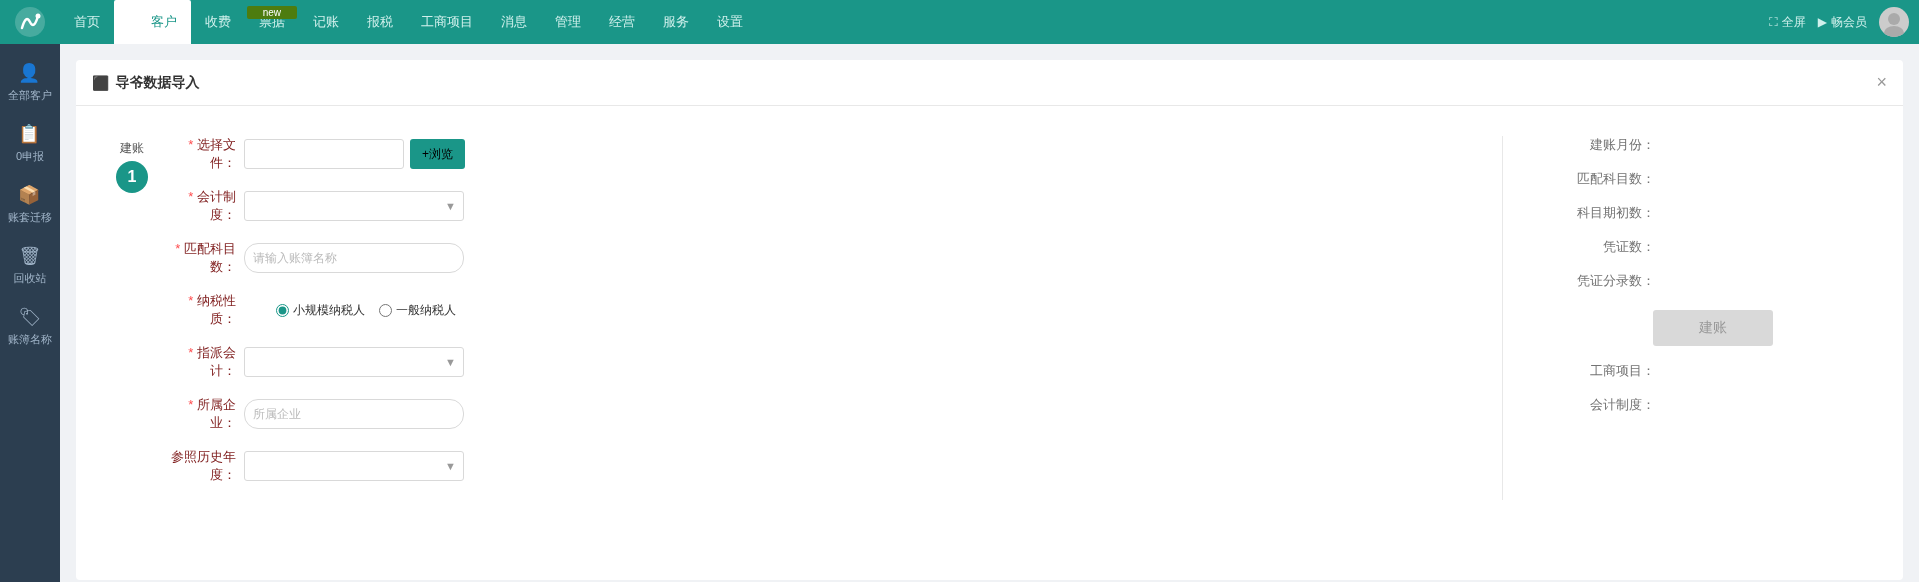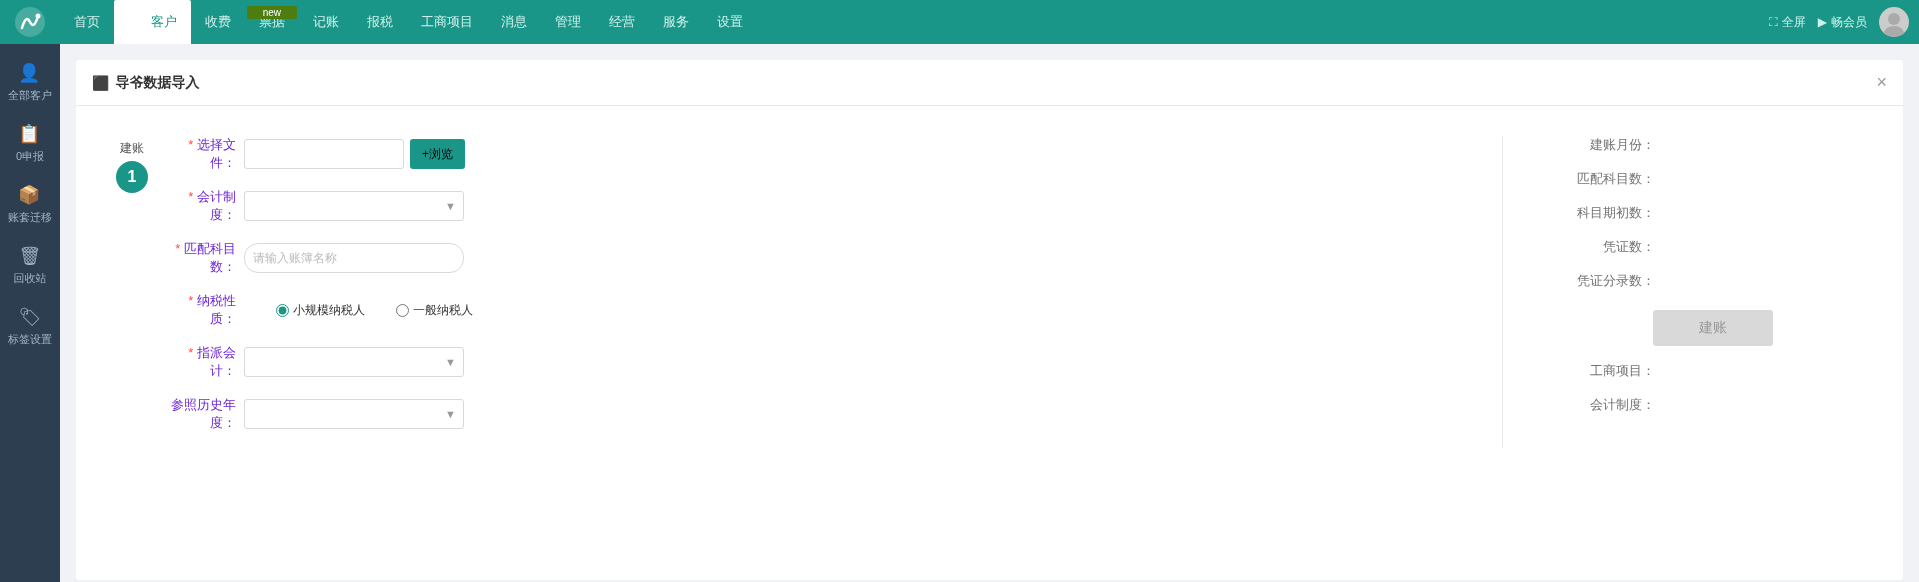--- a/index.html
+++ b/index.html
@@ -77,21 +77,21 @@
       width: 32px; height: 32px; border-radius: 50%;
       background: #1a9688; color: #fff;
       display: flex; align-items: center; justify-content: center;
       font-size: 16px; font-weight: bold;
     }
     .form-fields { flex: 1; }
     .form-row {
       display: flex; align-items: center; margin-bottom: 16px;
     }
     .form-label {
-      width: 80px; text-align: right; color: #6d28d9; font-size: 13px;
+      width: 80px; text-align: right; color: #7f1d1d; font-size: 13px;
       flex-shrink: 0; padding-right: 8px;
     }
     .required::before { content: '* '; color: #ff4d4f; }
     .form-control {
       height: 30px; border: 1px solid #d9d9d9; border-radius: 14px;
       padding: 0 8px; font-size: 12px; outline: none; width: 220px;
       color: #333;
     }
     .form-control::placeholder { color: #bbb; }
     .select-wrapper { position: relative; width: 220px; }
@@ -106,21 +106,21 @@
     }
     .file-input-group { display: flex; gap: 6px; }
     .file-text-input {
       height: 30px; border: 1px solid #d9d9d9; border-radius: 3px;
       padding: 0 8px; font-size: 12px; outline: none; width: 160px;
     }
     .browse-btn {
       height: 30px; background: #1a9688; color: #000000; border: none;
       border-radius: 3px; padding: 0 12px; font-size: 12px; cursor: pointer;
     }
-    .radio-group { display: flex; align-items: flex-end; gap: 31px; padding-left: 32px; }
+    .radio-group { display: flex; align-items: flex-end; gap: 14px; padding-left: 32px; }
     .radio-item { display: flex; align-items: center; gap: 4px; cursor: pointer; font-size: 12px; }
     .radio-item input[type="radio"] { accent-color: #1a9688; }
 
     
     .form-right { width: 300px; flex-shrink: 0; }
     .right-fields { }
     .right-row {
       display: flex; align-items: center; margin-bottom: 16px;
     }
     .right-label { width: 100px; text-align: right; color: #737373; font-size: 13px; padding-right: 8px; flex-shrink: 0; }
@@ -194,21 +194,21 @@
     <div class="sidebar-item">
       <span class="sidebar-icon">📦</span>
       <span>账套迁移</span>
     </div>
     <div class="sidebar-item">
       <span class="sidebar-icon">🗑</span>
       <span>回收站</span>
     </div>
     <div class="sidebar-item">
       <span class="sidebar-icon">🏷</span>
-      <span>标签设置</span>
+      <span>账簿名称</span>
     </div>
   </div>
 
   <div class="main-content">
     <div class="dialog-container">
       <div class="dialog-header">
         <div class="dialog-title">
           <span style="color:#555; font-size:14px;">⬛</span>
           <span>导爷数据导入</span>
         </div>
@@ -267,20 +267,24 @@
                 <label class="form-label required">指派会计：</label>
                 <div class="select-wrapper">
                   <select>
                     <option value=""></option>
                   </select>
                   <span class="select-arrow">▼</span>
                 </div>
               </div>
 
 
+              <div class="form-row">
+                <label class="form-label required">所属企业：</label>
+                <input type="text" class="form-control" placeholder="所属企业" style="">
+              </div>
 
               <div class="form-row">
                 <label class="form-label">参照历史年度：</label>
                 <div class="select-wrapper">
                   <select>
                     <option value=""></option>
                   </select>
                   <span class="select-arrow">▼</span>
                 </div>
               </div>

